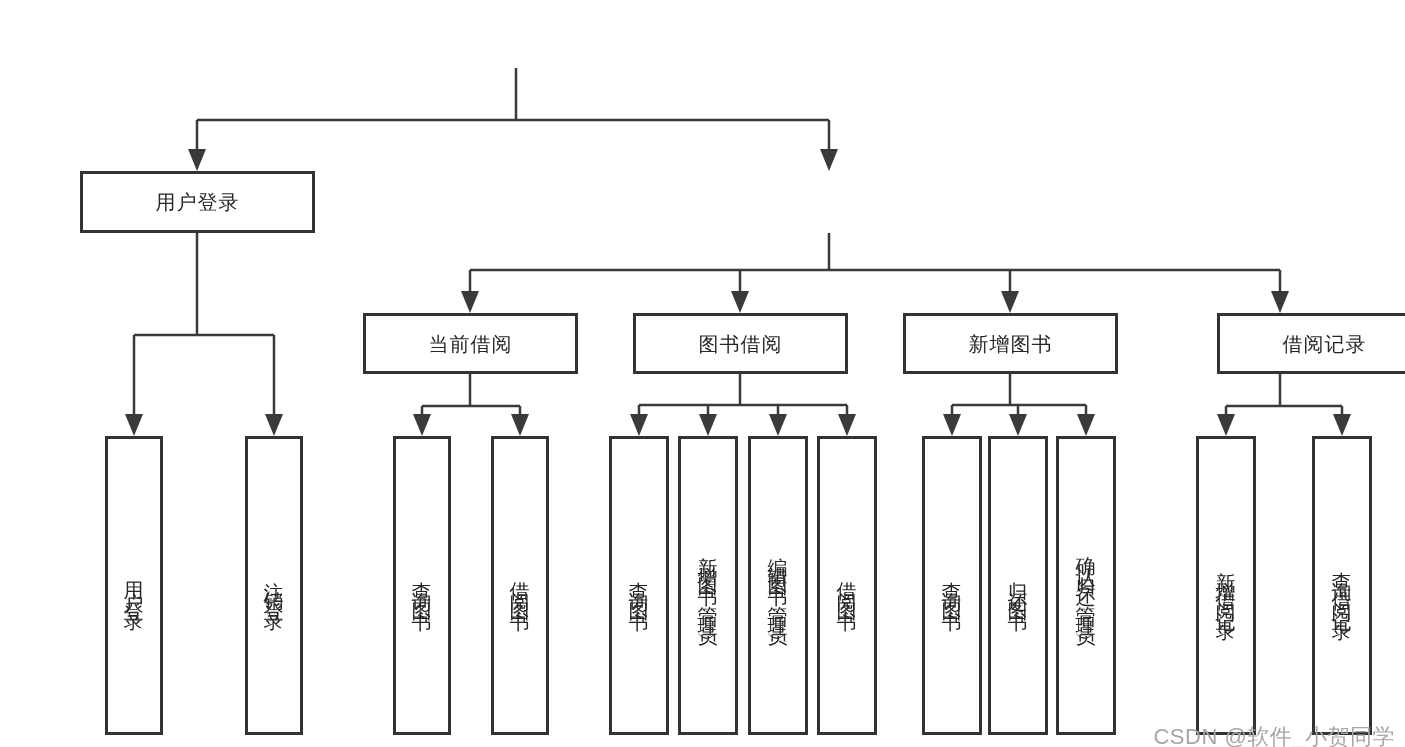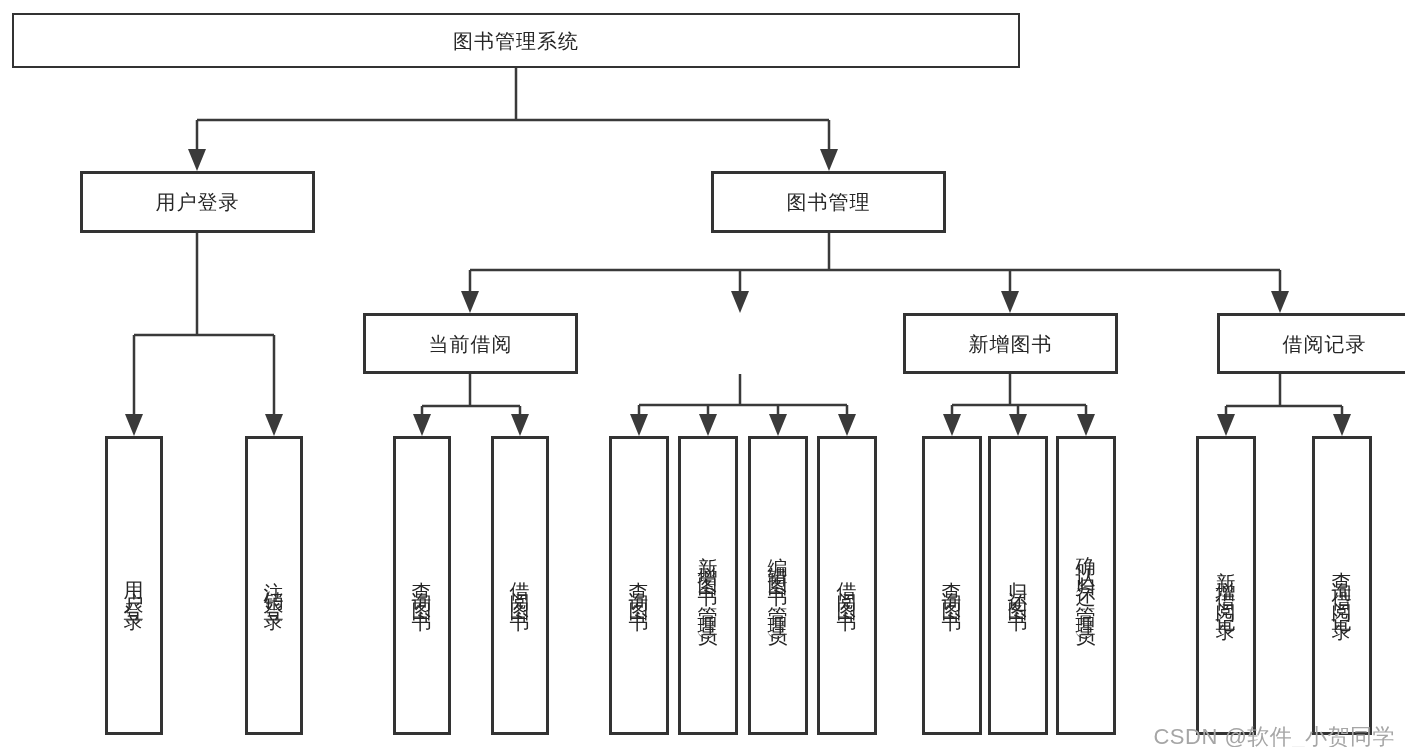--- a/index.html
+++ b/index.html
@@ -98,33 +98,30 @@
       <polygon points="769,414 787,414 778,436"></polygon>
       <polygon points="838,414 856,414 847,436"></polygon>
       <polygon points="943,414 961,414 952,436"></polygon>
       <polygon points="1009,414 1027,414 1018,436"></polygon>
       <polygon points="1077,414 1095,414 1086,436"></polygon>
       <polygon points="1217,414 1235,414 1226,436"></polygon>
       <polygon points="1333,414 1351,414 1342,436"></polygon>
     </g>
   </svg>
 
-  <div class="node root" style="left:12px; top:13px; width:1008px; height:55px;">
-    <span class="lbl">图书管理系统</span>
-  </div>
 
   <div class="node" style="left:80px; top:171px; width:235px; height:62px;">
     <span class="lbl">用户登录</span>
   </div>
-  <div class="node" style="left:711px; top:171px; width:235px; height:62px;">
-    <span class="lbl">图书管理</span>
-  </div>
 
   <div class="node" style="left:363px; top:313px; width:215px; height:61px;">
     <span class="lbl">当前借阅</span>
+  </div>
+  <div class="node" style="left:633px; top:313px; width:215px; height:61px;">
+    <span class="lbl">图书借阅</span>
   </div>
   <div class="node" style="left:903px; top:313px; width:215px; height:61px;">
     <span class="lbl">新增图书</span>
   </div>
   <div class="node" style="left:1217px; top:313px; width:215px; height:61px;">
     <span class="lbl">借阅记录</span>
   </div>
 
   <div class="node" style="left:105px; top:436px; width:58px; height:299px;">
     <span class="vlbl">用户登录</span>

